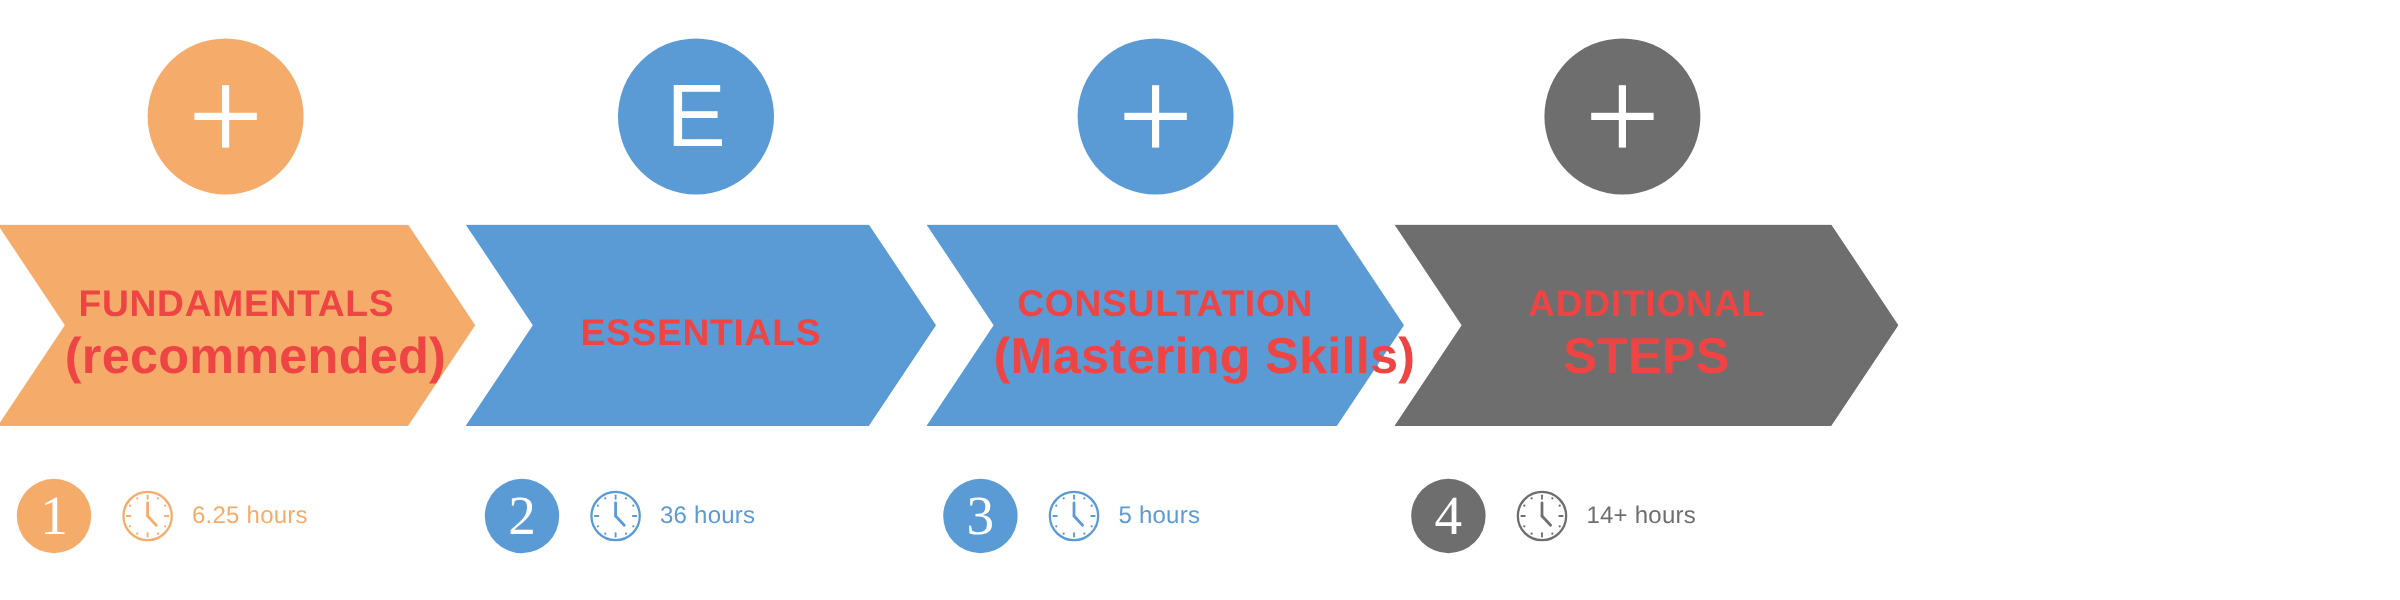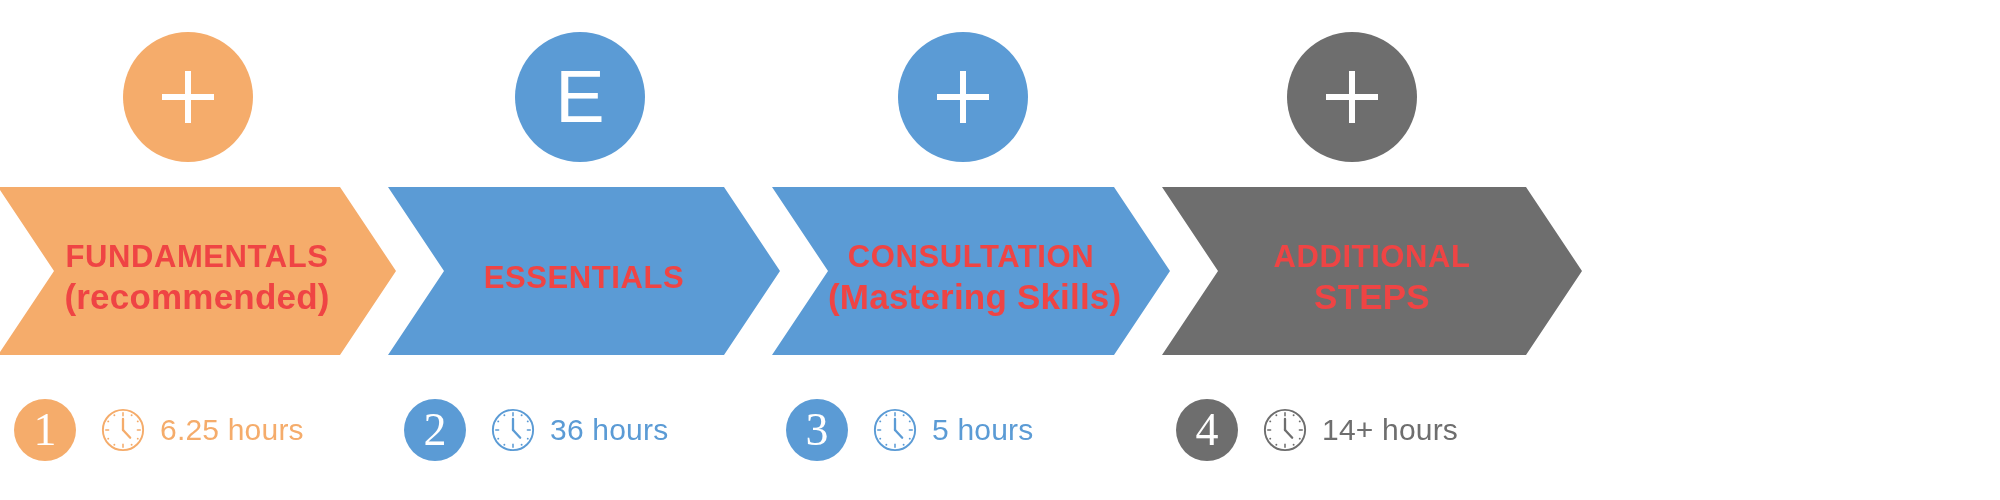--- a/index.html
+++ b/index.html
@@ -52,21 +52,21 @@
     padding-top:14px;
     box-sizing:border-box;
   }
   .seg .l1{
     font-size:31px;
     font-weight:bold;
     letter-spacing:0.6px;
     white-space:nowrap;
   }
   .seg .l2{
-    font-size:35px;
+    font-size:42px;
     font-weight:bold;
     letter-spacing:0.2px;
     white-space:nowrap;
   }
 
   
   .topcircle{
     position:absolute;
     width:130px;height:130px;
     border-radius:50%;
@@ -118,21 +118,21 @@
     line-height:1;
     flex:0 0 auto;
   }
   .clockwrap{
     margin-left:24px;
     flex:0 0 auto;
     display:flex;align-items:center;
   }
   .hours{
     margin-left:14px;
-    font-size:30px;
+    font-size:20px;
     color:var(--c);
     white-space:nowrap;
     letter-spacing:0.2px;
   }
 </style>
 </head>
 <body>
 
 <div id="stage">
 

